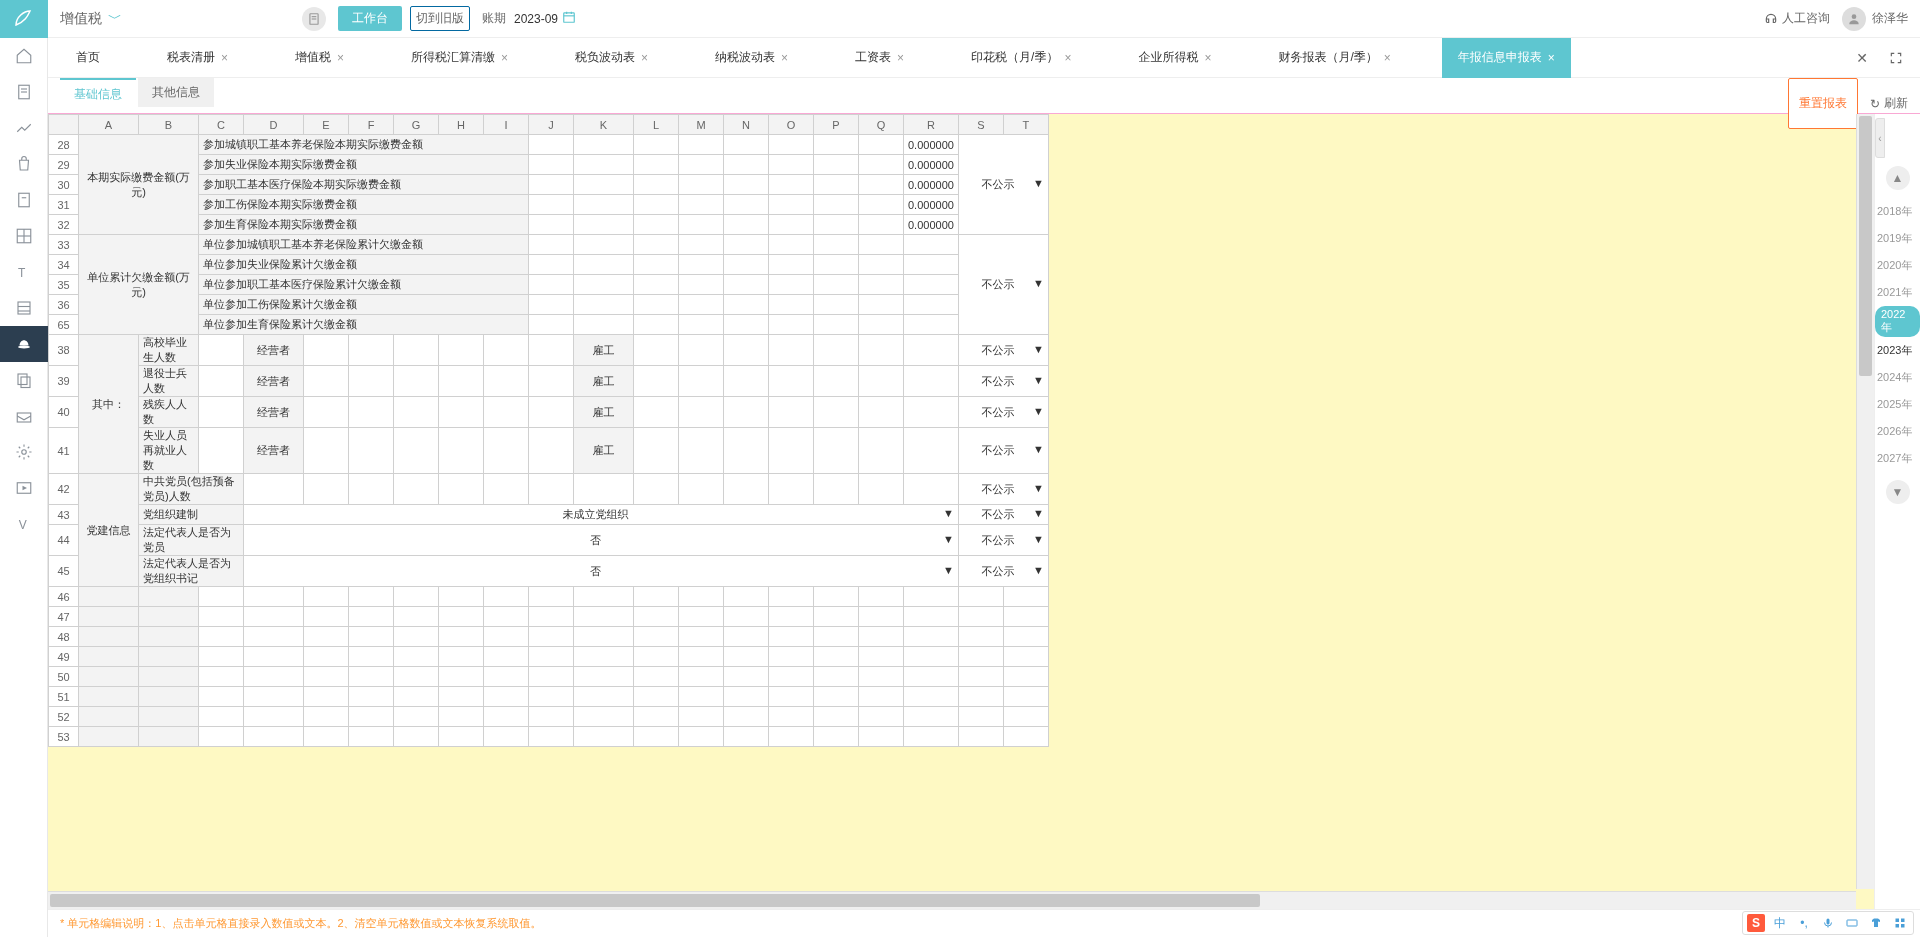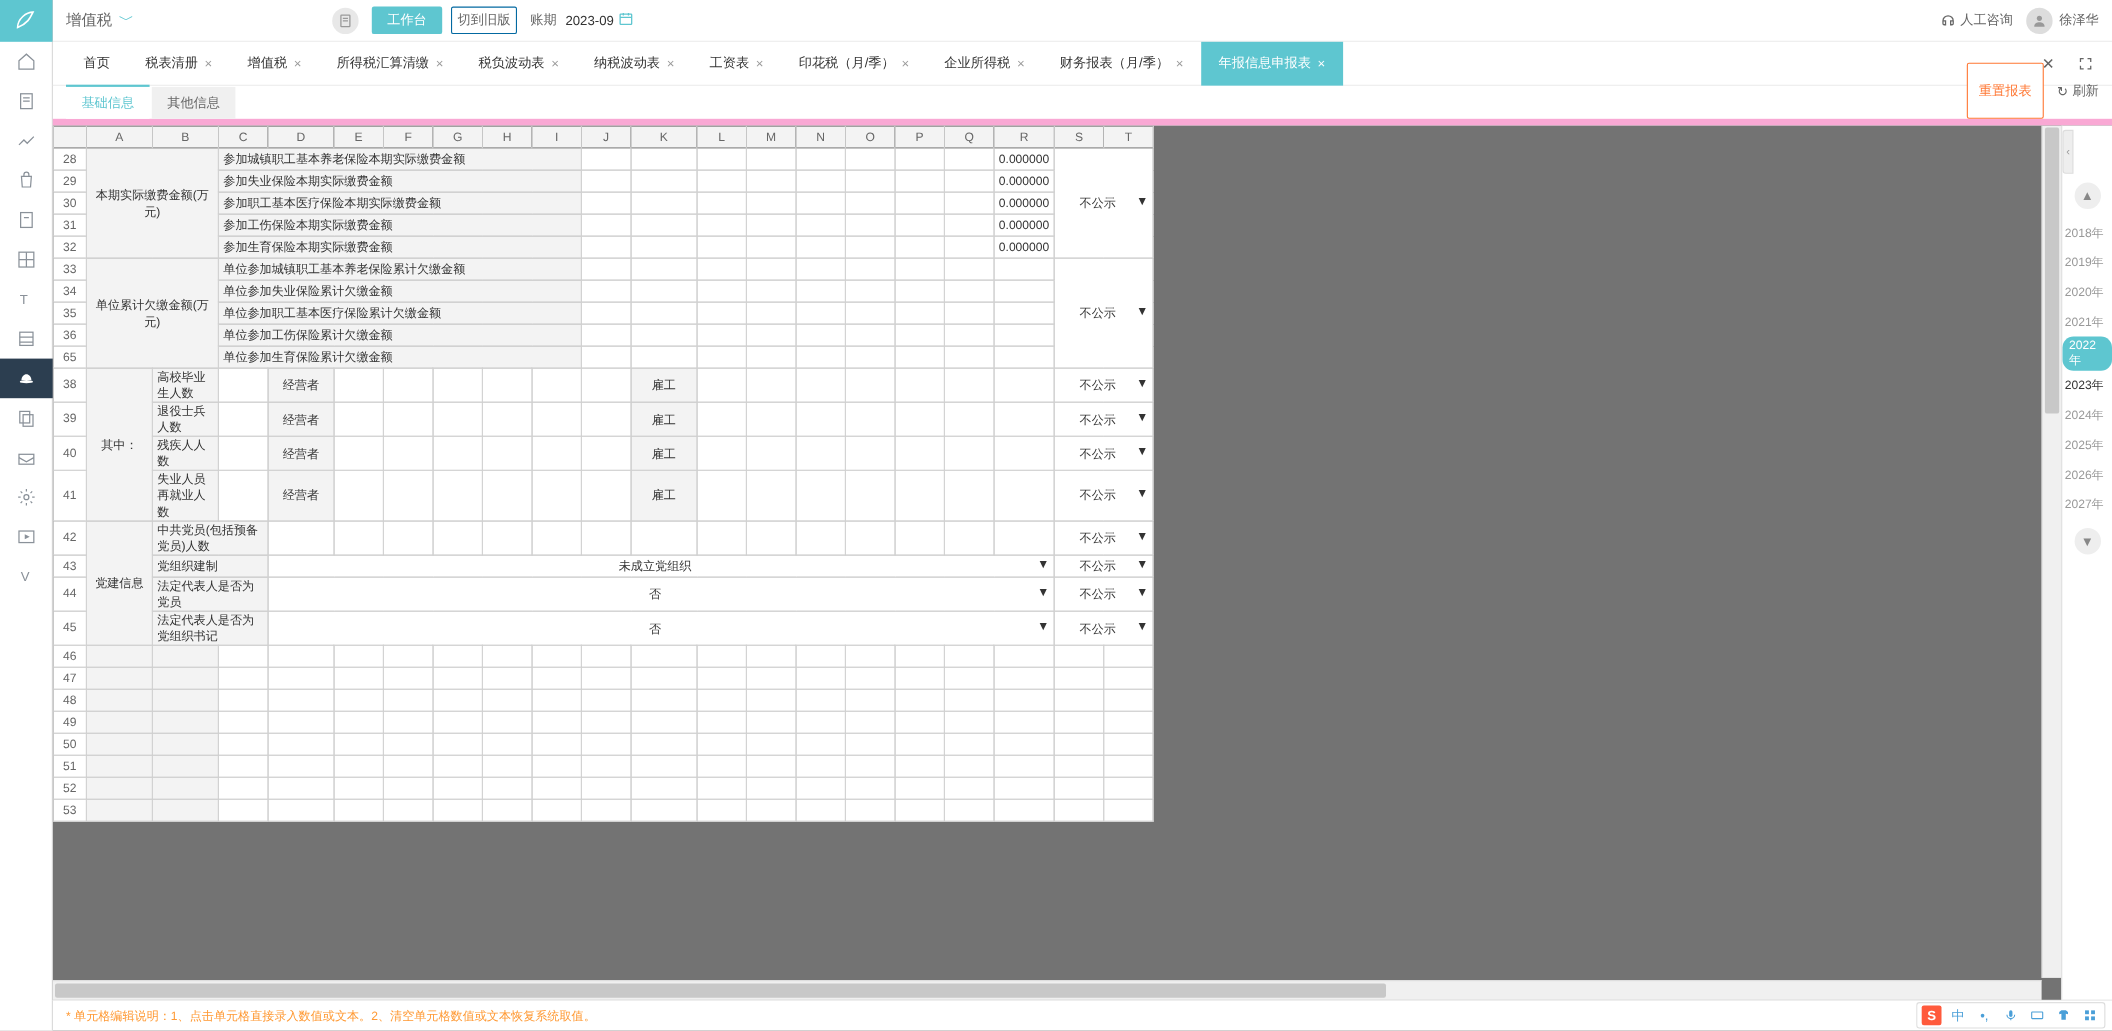--- a/index.html
+++ b/index.html
@@ -9,21 +9,21 @@
 
 
 .sidebar { width: 48px; background: #fff; border-right: 1px solid #e8e8e8; display: flex; flex-direction: column; align-items: center; padding-top: 0; }
 .sidebar-logo { width: 48px; height: 38px; background: #5ec6d0; display: flex; align-items: center; justify-content: center; }
 .sidebar-logo svg { width: 24px; height: 24px; }
 .sidebar-item { width: 48px; height: 36px; display: flex; align-items: center; justify-content: center; cursor: pointer; color: #8a9199; }
 .sidebar-item.active { background: #2c3e50; color: #fff; }
 .sidebar-item svg { width: 18px; height: 18px; }
 
 
-.main { flex: 1; display: flex; flex-direction: column; background: #737373; }
+.main { flex: 1; display: flex; flex-direction: column; background: #fef9c3; }
 
 
 .top-header { height: 38px; display: flex; align-items: center; padding: 0 12px; background: #fff; border-bottom: 1px solid #eee; }
 .dropdown-title { font-size: 14px; color: #666; margin-right: 180px; display: flex; align-items: center; gap: 6px; }
 .dropdown-arrow { color: #5ec6d0; font-size: 14px; }
 .circle-icon { width: 24px; height: 24px; border-radius: 50%; background: #e8e8e8; display: flex; align-items: center; justify-content: center; margin-right: 12px; color: #999; }
 .btn-work { background: #5ec6d0; color: #fff; border: none; padding: 4px 14px; border-radius: 2px; cursor: pointer; margin-right: 8px; font-size: 12px; }
 .btn-switch { background: #fff; color: #666; border: 1px solid #0369a1; padding: 3px 5px; border-radius: 2px; cursor: pointer; margin-right: 12px; font-size: 12px; }
 .period-label { color: #666; margin-right: 8px; }
 .period-value { color: #333; margin-right: 4px; }
@@ -35,21 +35,21 @@
 
 .tabs-bar { height: 40px; display: flex; align-items: center; background: #fff; border-bottom: 1px solid #eee; padding: 0 12px; }
 .tab { padding: 0 16px; height: 40px; display: flex; align-items: center; gap: 6px; cursor: pointer; color: #333; white-space: nowrap; }
 .tab.active { background: #5ec6d0; color: #fff; }
 .tab-close { font-size: 12px; color: #999; cursor: pointer; }
 .tab.active .tab-close { color: #fff; }
 .tabs-right { margin-left: auto; display: flex; align-items: center; gap: 10px; }
 .x-icon, .expand-icon { width: 24px; height: 24px; display: flex; align-items: center; justify-content: center; cursor: pointer; color: #666; font-size: 14px; }
 
 
-.subtab-row { height: 36px; display: flex; align-items: flex-end; padding: 0 12px; background: #fff; border-bottom: 6px solid #f9a8d4; }
+.subtab-row { height: 36px; display: flex; align-items: flex-start; padding: 0 12px; background: #fff; border-bottom: 1px solid #f9a8d4; }
 .subtab { padding: 6px 14px; cursor: pointer; background: #f0f0f0; color: #666; margin-right: 2px; }
 .subtab.active { background: #fff; color: #5ec6d0; border-top: 2px solid #5ec6d0; }
 .toolbar-right { margin-left: auto; display: flex; align-items: center; gap: 12px; }
 .btn-reset { color: #ff7733; border: 1px solid #ff7733; background: #fff; padding: 16px 10px; border-radius: 2px; cursor: pointer; font-size: 12px; }
 .btn-refresh { color: #666; cursor: pointer; display: flex; align-items: center; gap: 4px; }
 
 
 .sheet-wrap { flex: 1; display: flex; position: relative; overflow: hidden; }
 .sheet-container { flex: 1; position: relative; overflow: hidden; }
 .sheet { overflow: auto; position: absolute; inset: 0 20px 20px 0; }
@@ -222,21 +222,21 @@
                 <circle cx="12" cy="8" r="4"></circle>
                 <path d="M4 20c0-4 4-6 8-6s8 2 8 6v1H4z"></path>
               </svg>
           </div>
           <span>徐泽华</span>
         </div>
       </div>
     </div>
 
     <div class="tabs-bar">
-      <div id="tabs" style="display: flex;">
+      <div id="tabs" style="display: flex; gap: 35px;">
           <div class="tab">
             <span>首页</span>
           </div>
           <div class="tab">
             <span>税表清册</span>
             <span class="tab-close">×</span>
           </div>
           <div class="tab">
             <span>增值税</span>
             <span class="tab-close">×</span>

